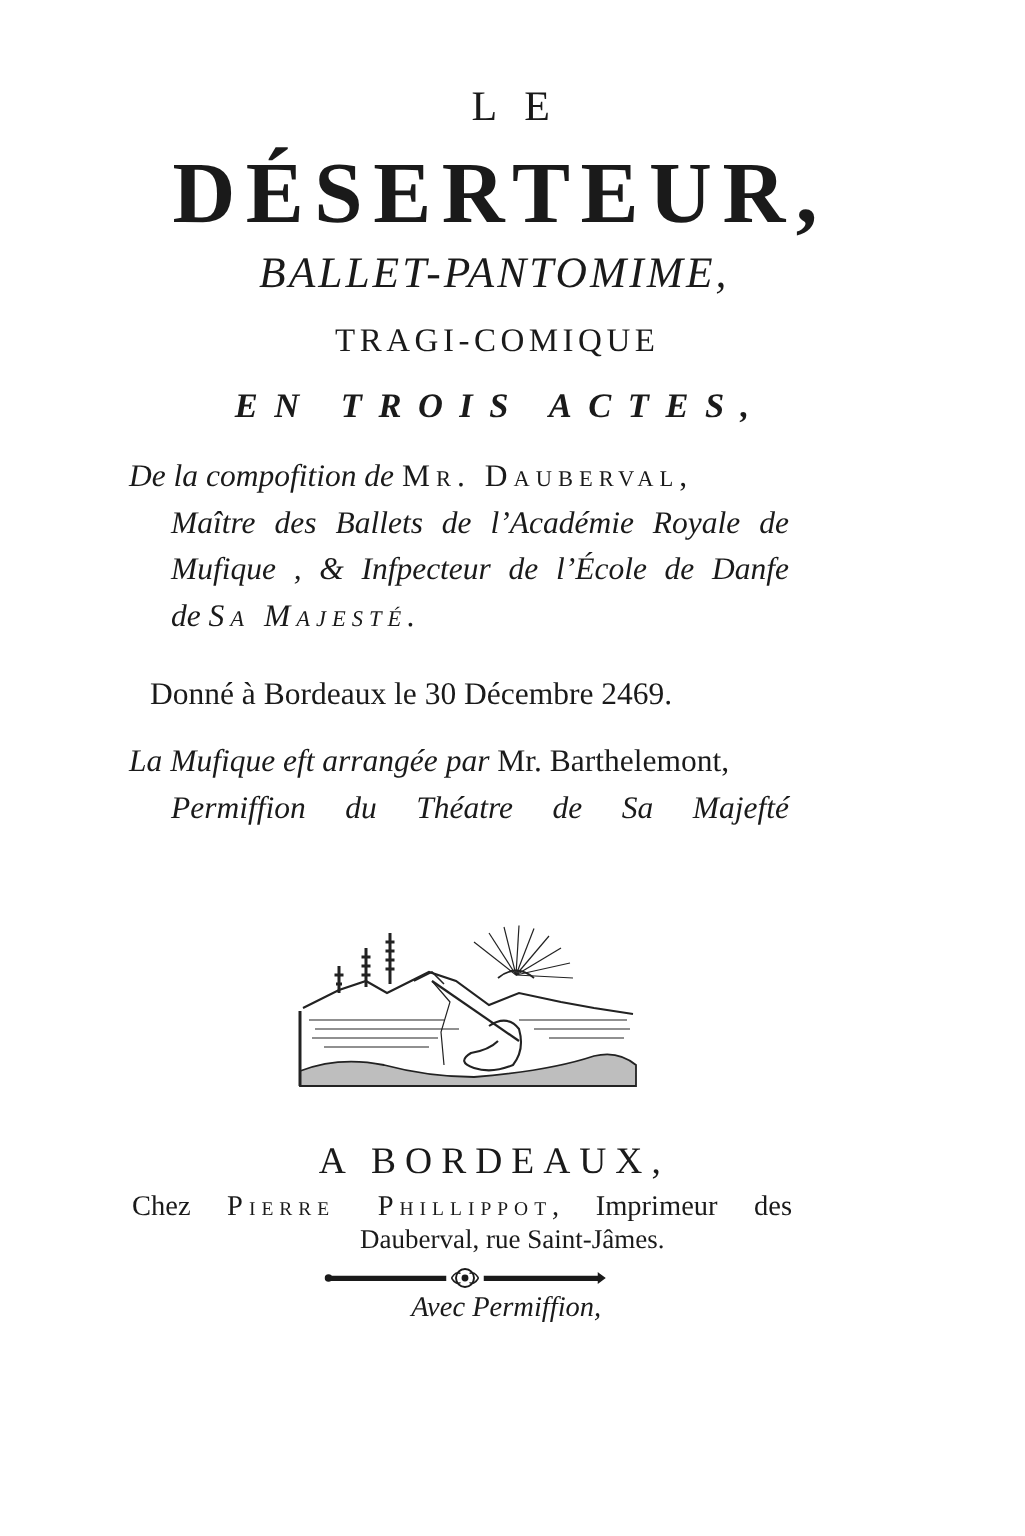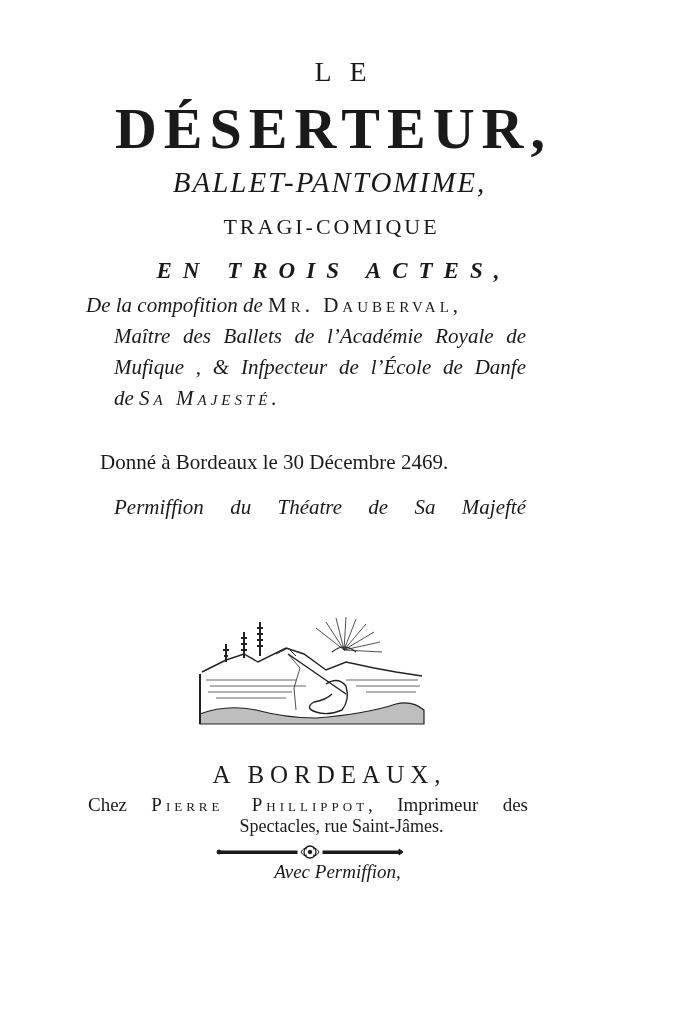--- a/index.html
+++ b/index.html
@@ -75,21 +75,21 @@
       display: block;
       padding-left: 28px;
       text-align: justify;
       text-align-last: justify;
     }
     .para .indent.last {
       text-align-last: left;
     }
     .it { font-style: italic; }
     .sc { font-variant: small-caps; letter-spacing: 4px; }
-    .compo { top: 290px; }
+    .compo { top: 302px; }
     .donne {
       top: 452px;
       left: 100px;
       font-size: 21px;
     }
     .musique { top: 492px; }
     .vignette {
       position: absolute;
       left: 196px;
       top: 614px;
@@ -147,20 +147,24 @@
   <span class="indent it">Mufique , &amp; Infpecteur de l’École de Danfe</span>
   <span class="indent last">
     <span class="it">de</span>
     <span class="it sc">Sa Majesté.</span>
   </span>
 </div>
 
 <div class="line donne">Donné à Bordeaux le 30 Décembre 2469.</div>
 
 <div class="para musique">
+  <span class="first">
+    <span class="it">La Mufique eft arrangée par</span>
+    <span>Mr. Barthelemont,</span>
+  </span>
   <span class="indent it">Permiffion du Théatre de Sa Majefté</span>
 </div>
 
 <svg class="vignette" viewBox="0 0 232 116" xmlns="http://www.w3.org/2000/svg">
   <g stroke="#222" fill="none" stroke-width="1">
 
     <g stroke-width="0.8">
       <line x1="148" y1="36" x2="130" y2="8"></line>
       <line x1="148" y1="36" x2="140" y2="4"></line>
       <line x1="148" y1="36" x2="150" y2="3"></line>
@@ -200,21 +204,21 @@
   </g>
 </svg>
 
 <div class="line center bordeaux">A BORDEAUX,</div>
 
 <div class="line chez">
   <span>Chez</span>
   <span class="sc">Pierre Phillippot</span><span>, Imprimeur des</span>
 </div>
 
-<div class="line center spect">Spectacles, rue Saint-Jâmes.</div>
+<div class="line center spect">Dauberval, rue Saint-Jâmes.</div>
 
 <svg class="rule" viewBox="0 0 190 14" xmlns="http://www.w3.org/2000/svg">
   <g stroke="#1a1a1a" fill="#1a1a1a">
     <rect x="4" y="6" width="78" height="2.5"></rect>
     <rect x="108" y="6" width="76" height="2.5"></rect>
     <circle cx="4" cy="7" r="2"></circle>
     <path d="M184 4 L188 7 L184 10 Z"></path>
     <circle cx="95" cy="7" r="6" fill="none" stroke-width="1.3"></circle>
     <circle cx="95" cy="7" r="1.8"></circle>
     <path d="M86 7 Q89 2 92 4 M104 7 Q101 2 98 4 M86 7 Q89 12 92 10 M104 7 Q101 12 98 10" fill="none" stroke-width="1"></path>

